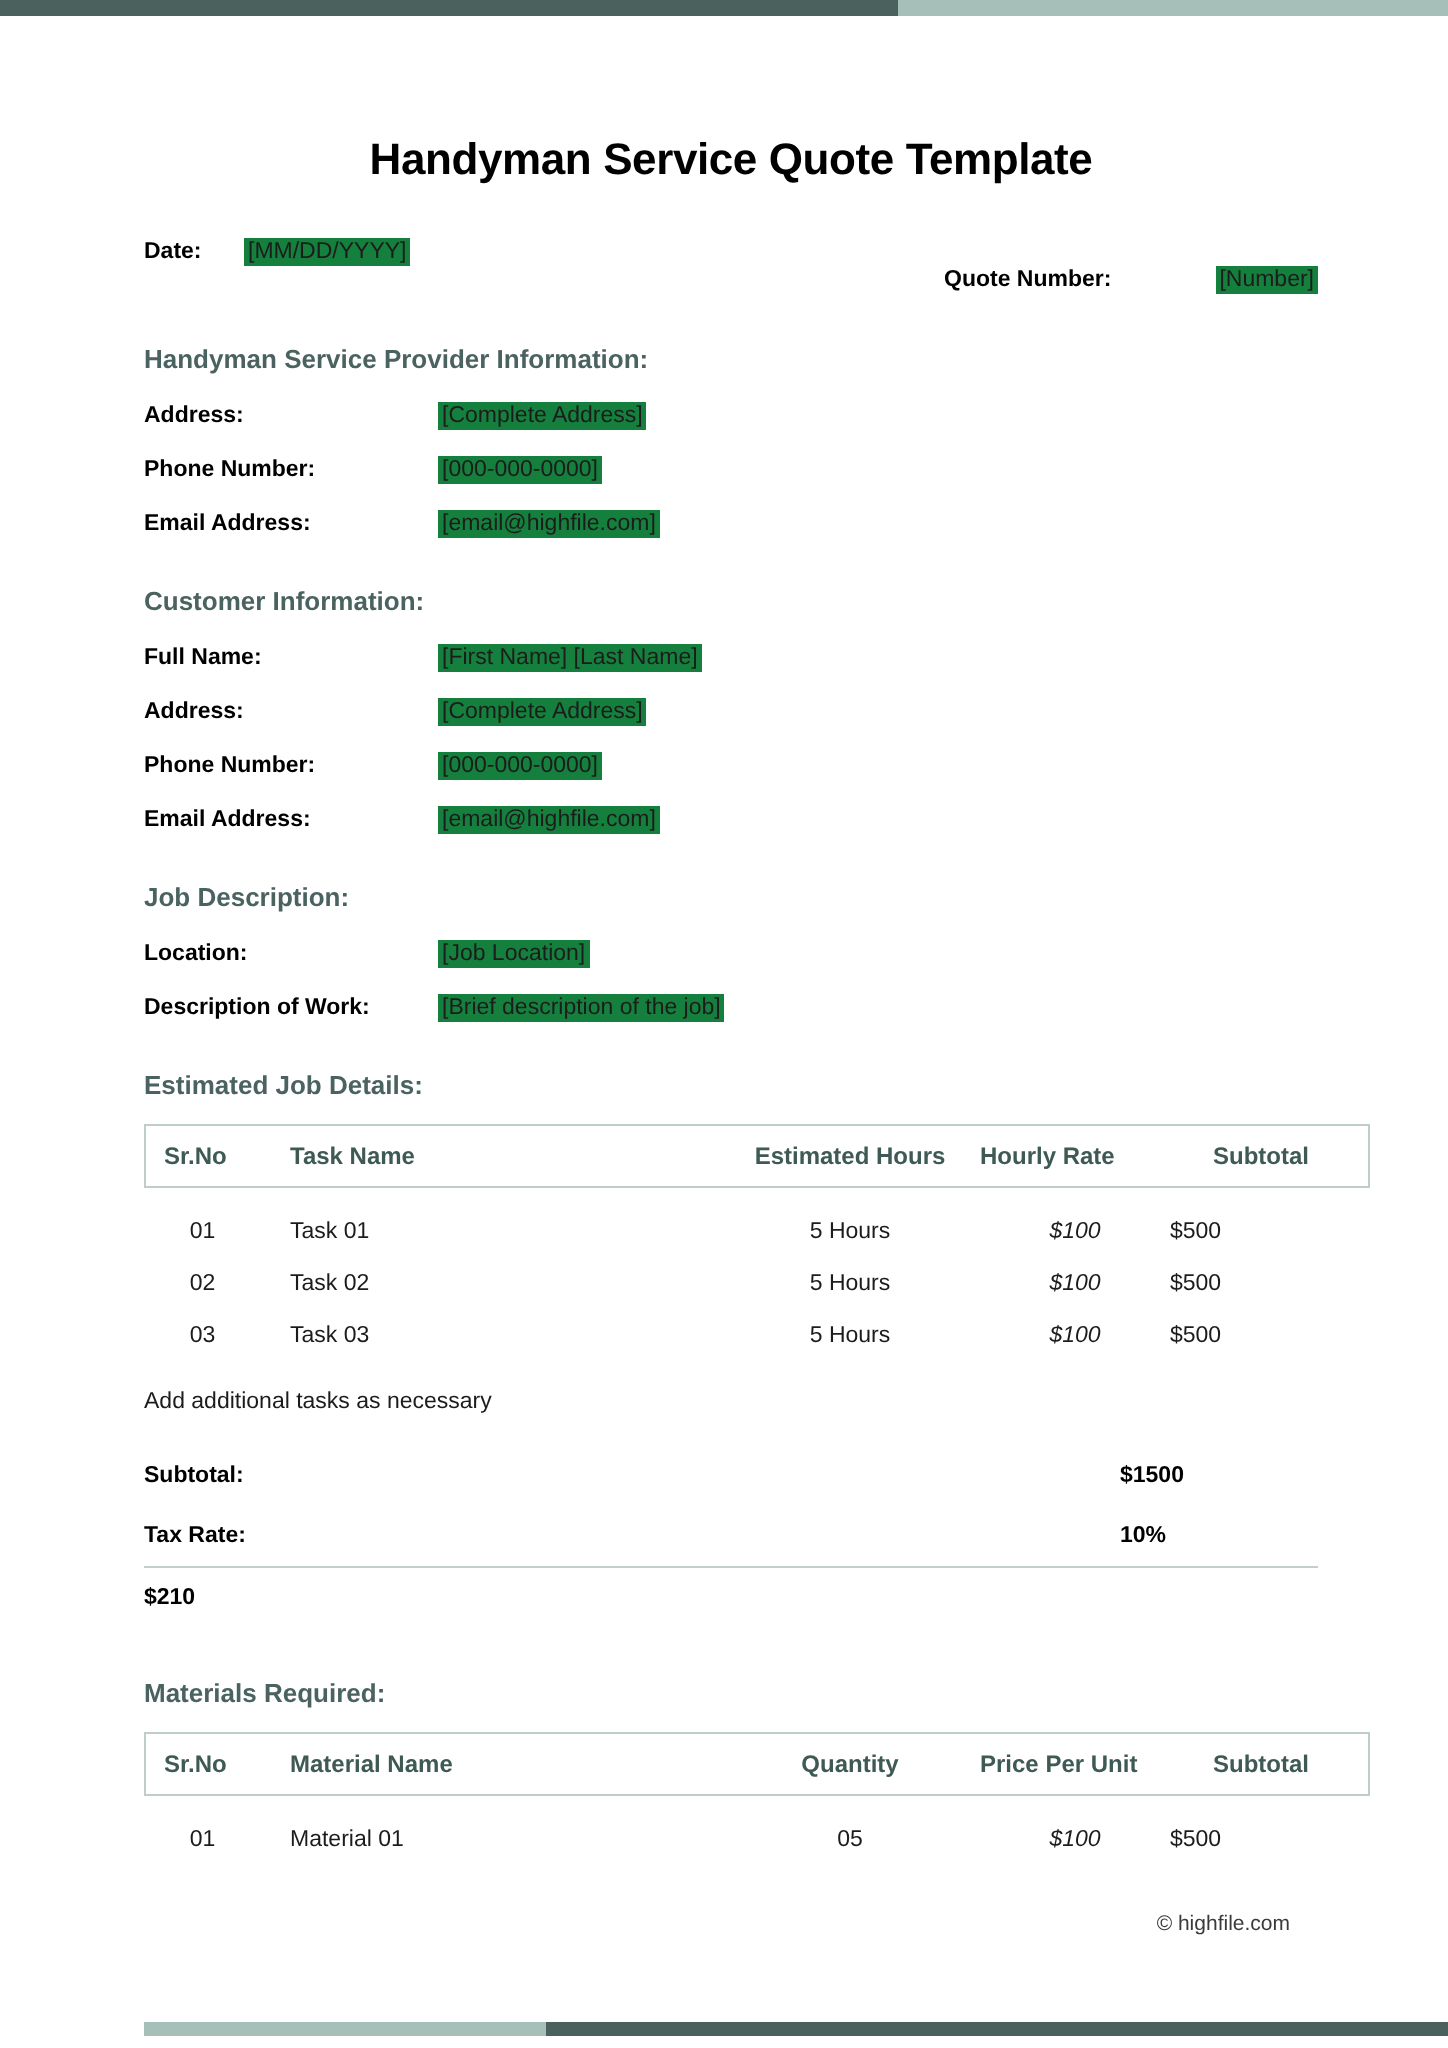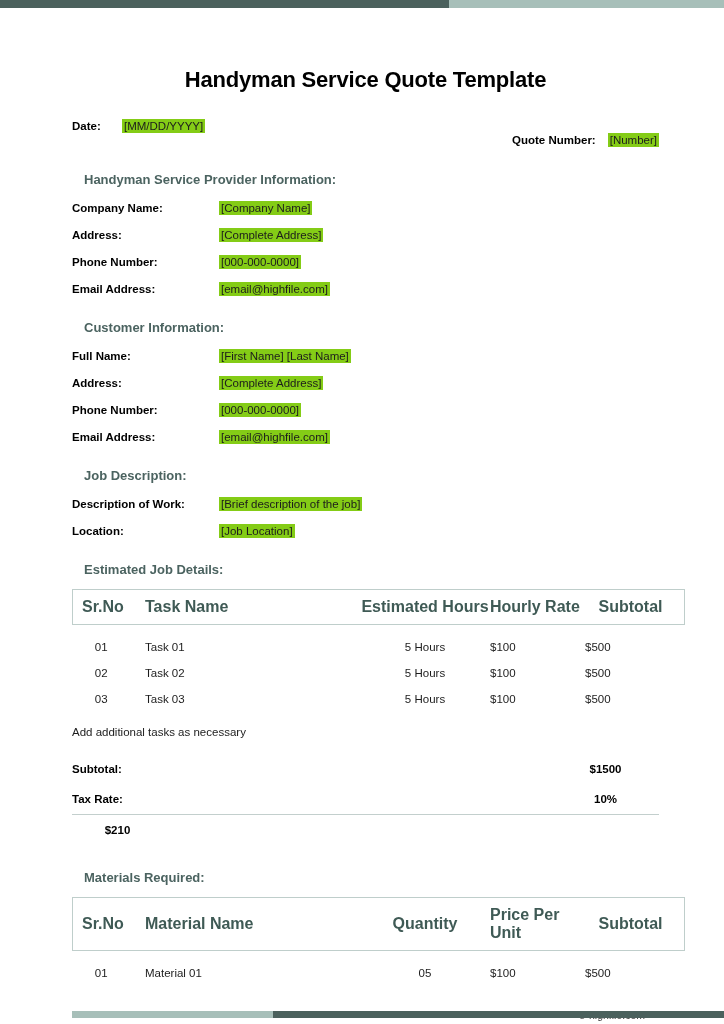--- a/index.html
+++ b/index.html
@@ -88,41 +88,42 @@
     flex-direction: column;
   }
   .meta-left {
     display: flex;
     align-items: baseline;
   }
   .meta-right {
     display: flex;
     align-items: baseline;
     margin-left: auto;
+    gap: 40px;
   }
   .meta-label {
     font-weight: bold;
     color: #000000;
   }
   .meta-left .meta-label { width: 50px; }
   .meta-right .meta-label { margin-right: 12px; }
 
   .hl {
-    background: #84cc16;
+    background: #15803d;
     color: #1c1c1c;
     padding: 1px 2px;
     white-space: nowrap;
   }
 
   
   .section-head {
     color: #4b6360;
     font-size: 13px;
     font-weight: bold;
-    margin: 25px 0 0 12px;
+    margin: 25px 0 0 0;
   }
 
   
   .field-row {
     display: flex;
     align-items: baseline;
     margin-top: 15px;
     font-size: 11.5px;
   }
   .field-label {
@@ -138,40 +139,40 @@
     width: 100%;
     border-collapse: collapse;
     margin-top: 12px;
     font-size: 11.5px;
     table-layout: fixed;
   }
   .tbl thead th {
     border: 1px solid #bfcecb;
     color: #3f5a55;
     font-weight: bold;
-    font-size: 16px;
+    font-size: 12px;
     padding: 8px 0 8px 0;
     background: #ffffff;
   }
   .tbl thead th.c-sr     { width: 58px;  text-align: left;   padding-left: 9px; border-right: none; }
   .tbl thead th.c-name   { width: 215px; text-align: left;   padding-left: 5px; border-left: none; border-right: none; }
   .tbl thead th.c-mid    { width: 130px; text-align: center; border-left: none; border-right: none; }
   .tbl thead th.c-rate   { width: 95px;  text-align: left; border-left: none; border-right: none; }
   .tbl thead th.c-sub    { width: 91px;  text-align: center; border-left: none; padding-right: 8px; }
 
   .tbl tbody td {
     border: none;
     padding: 14px 0 0 0;
     color: #1c1c1c;
   }
   .tbl tbody tr:first-child td { padding-top: 16px; }
   .tbl tbody td.c-sr   { text-align: center; padding-right: 10px; }
   .tbl tbody td.c-name { text-align: left; padding-left: 5px; }
   .tbl tbody td.c-mid  { text-align: center; }
-  .tbl tbody td.c-rate { text-align: left; }
+  .tbl tbody td.c-rate { text-align: center; font-style: italic; }
   .tbl tbody td.c-sub  { padding-right: 8px; }
 
   .note {
     font-size: 11.5px;
     color: #1c1c1c;
     margin-top: 21px;
   }
 
   
   .totals { margin-top: 16px; }
@@ -179,21 +180,20 @@
     display: flex;
     align-items: baseline;
     font-size: 11.5px;
     font-weight: bold;
     color: #000000;
     padding: 9px 0;
   }
   .total-row .t-label { flex: 1; }
   .total-row .t-value {
     width: 91px;
-    text-align: center;
     padding-right: 8px;
   }
   .total-row.ruled { border-top: 1px solid #c3cfcd; }
 
   .footer {
     margin-top: 30px;
     text-align: right;
     font-size: 10.5px;
     color: #3a3a3a;
     padding-right: 14px;
@@ -218,24 +218,20 @@
     </div>
     <div class="meta-right">
       <span class="meta-label">Quote Number:</span>
       <span class="hl">[Number]</span>
     </div>
   </div>
 
   <div class="section-head">Handyman Service Provider Information:</div>
 
   <div class="field-row">
-    <span class="field-label">Company Name:</span>
-    <span class="field-value"><span class="hl">[Company Name]</span></span>
-  </div>
-  <div class="field-row">
     <span class="field-label">Address:</span>
     <span class="field-value"><span class="hl">[Complete Address]</span></span>
   </div>
   <div class="field-row">
     <span class="field-label">Phone Number:</span>
     <span class="field-value"><span class="hl">[000-000-0000]</span></span>
   </div>
   <div class="field-row">
     <span class="field-label">Email Address:</span>
     <span class="field-value"><span class="hl">[email@highfile.com]</span></span>
@@ -256,26 +252,26 @@
     <span class="field-value"><span class="hl">[000-000-0000]</span></span>
   </div>
   <div class="field-row">
     <span class="field-label">Email Address:</span>
     <span class="field-value"><span class="hl">[email@highfile.com]</span></span>
   </div>
 
   <div class="section-head">Job Description:</div>
 
   <div class="field-row">
+    <span class="field-label">Location:</span>
+    <span class="field-value"><span class="hl">[Job Location]</span></span>
+  </div>
+  <div class="field-row">
     <span class="field-label">Description of Work:</span>
     <span class="field-value"><span class="hl">[Brief description of the job]</span></span>
-  </div>
-  <div class="field-row">
-    <span class="field-label">Location:</span>
-    <span class="field-value"><span class="hl">[Job Location]</span></span>
   </div>
 
   <div class="section-head">Estimated Job Details:</div>
 
   <table class="tbl">
     <thead>
       <tr>
         <th class="c-sr">Sr.No</th>
         <th class="c-name">Task Name</th>
         <th class="c-mid">Estimated Hours</th>

